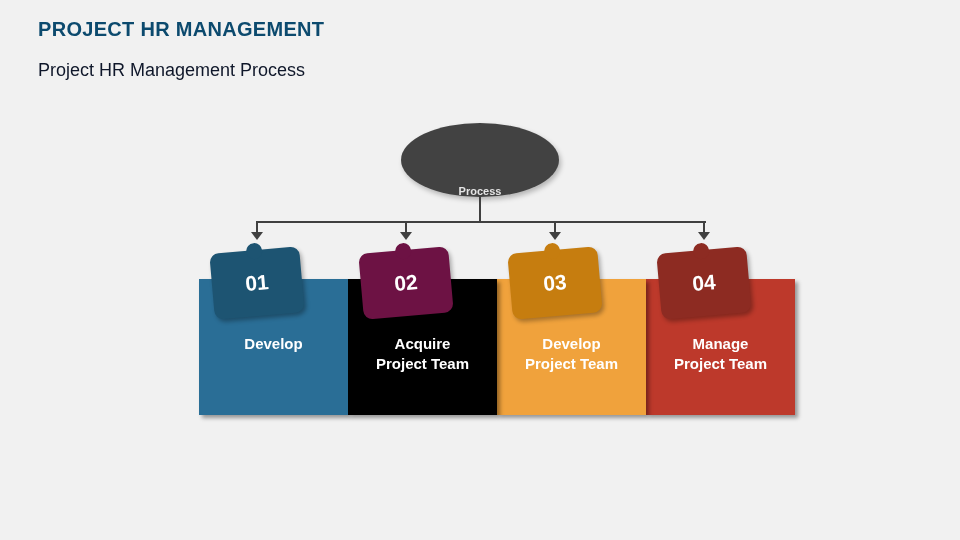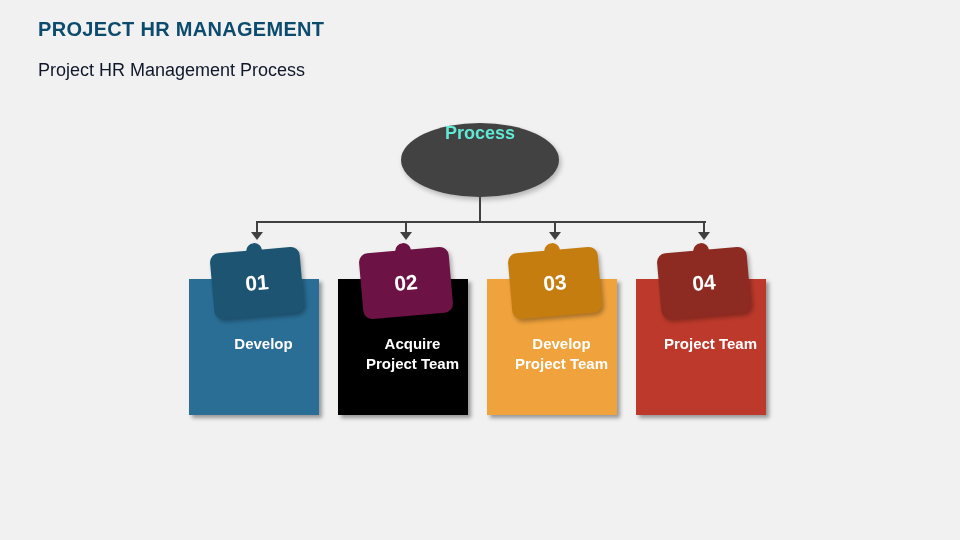--- a/index.html
+++ b/index.html
@@ -12,22 +12,22 @@
     position:absolute; left:38px; top:18px;
     font-size:20px; font-weight:bold; color:#0c4a6e; letter-spacing:0.3px;
   }
   .subtitle {
     position:absolute; left:38px; top:60px;
     font-size:18px; color:#0f172a;
   }
   .node-ellipse {
     position:absolute; left:401px; top:123px; width:158px; height:74px;
     border-radius:50%;
-    display:flex; align-items:flex-start; justify-content:center;
-    color:#5eead4; font-weight:bold; font-size:18px;
+    display:flex; align-items:flex-end; justify-content:center;
+    color:#e5e5e5; font-weight:bold; font-size:11px;
     box-shadow:2px 3px 5px rgba(0,0,0,0.25);
   }
   .line { position:absolute; background:#404040; }
   .stem { left:479px; top:196px; width:2px; height:27px; }
   .hbar { left:256px; top:221px; width:450px; height:2px; }
   .drop { width:2px; top:221px; height:12px; }
   .drop.d0 { left:256px; } .drop.d1 { left:405px; } .drop.d2 { left:554px; } .drop.d3 { left:703px; }
   .arrowhead {
     position:absolute; top:232px; width:0; height:0;
     border-left:6px solid transparent; border-right:6px solid transparent;
@@ -35,21 +35,21 @@
   }
   .arrowhead.a0 { left:251px; } .arrowhead.a1 { left:400px; }
   .arrowhead.a2 { left:549px; } .arrowhead.a3 { left:698px; }
 
   .step { position:absolute; top:246px; width:149px; height:169px; }
   .step.s0 { left:183px; z-index:40; }
   .step.s1 { left:332px; z-index:30; }
   .step.s2 { left:481px; z-index:20; }
   .step.s3 { left:630px; z-index:10; }
   .step-body {
-    position:absolute; left:6px; top:33px; width:130px; height:136px;
+    position:absolute; left:16px; top:33px; width:149px; height:136px;
     box-shadow:3px 3px 4px rgba(0,0,0,0.38);
   }
   .step-label {
     position:absolute; left:0; top:55px; width:149px;
     text-align:center; color:#ffffff; font-size:15px; font-weight:bold;
     line-height:20px;
   }
   .step-tab {
     position:absolute; left:29px; top:4px; width:90px; height:66px;
     border-radius:9px; transform:rotate(-5deg);
@@ -119,20 +119,21 @@
     </div>
     <div class="step-tab" style="background: rgb(198, 125, 15);">
       <div class="tab-bump" style="background: rgb(198, 125, 15);"></div>
       <span>03</span>
     </div>
   </div>
 
   <div class="step s3">
     <div class="step-body" style="background: rgb(189, 57, 43);">
       <div class="step-label">
+        <div>Manage</div>
         <div>Project Team</div>
       </div>
     </div>
     <div class="step-tab" style="background: rgb(141, 43, 34);">
       <div class="tab-bump" style="background: rgb(141, 43, 34);"></div>
       <span>04</span>
     </div>
   </div>
 
 </div>

